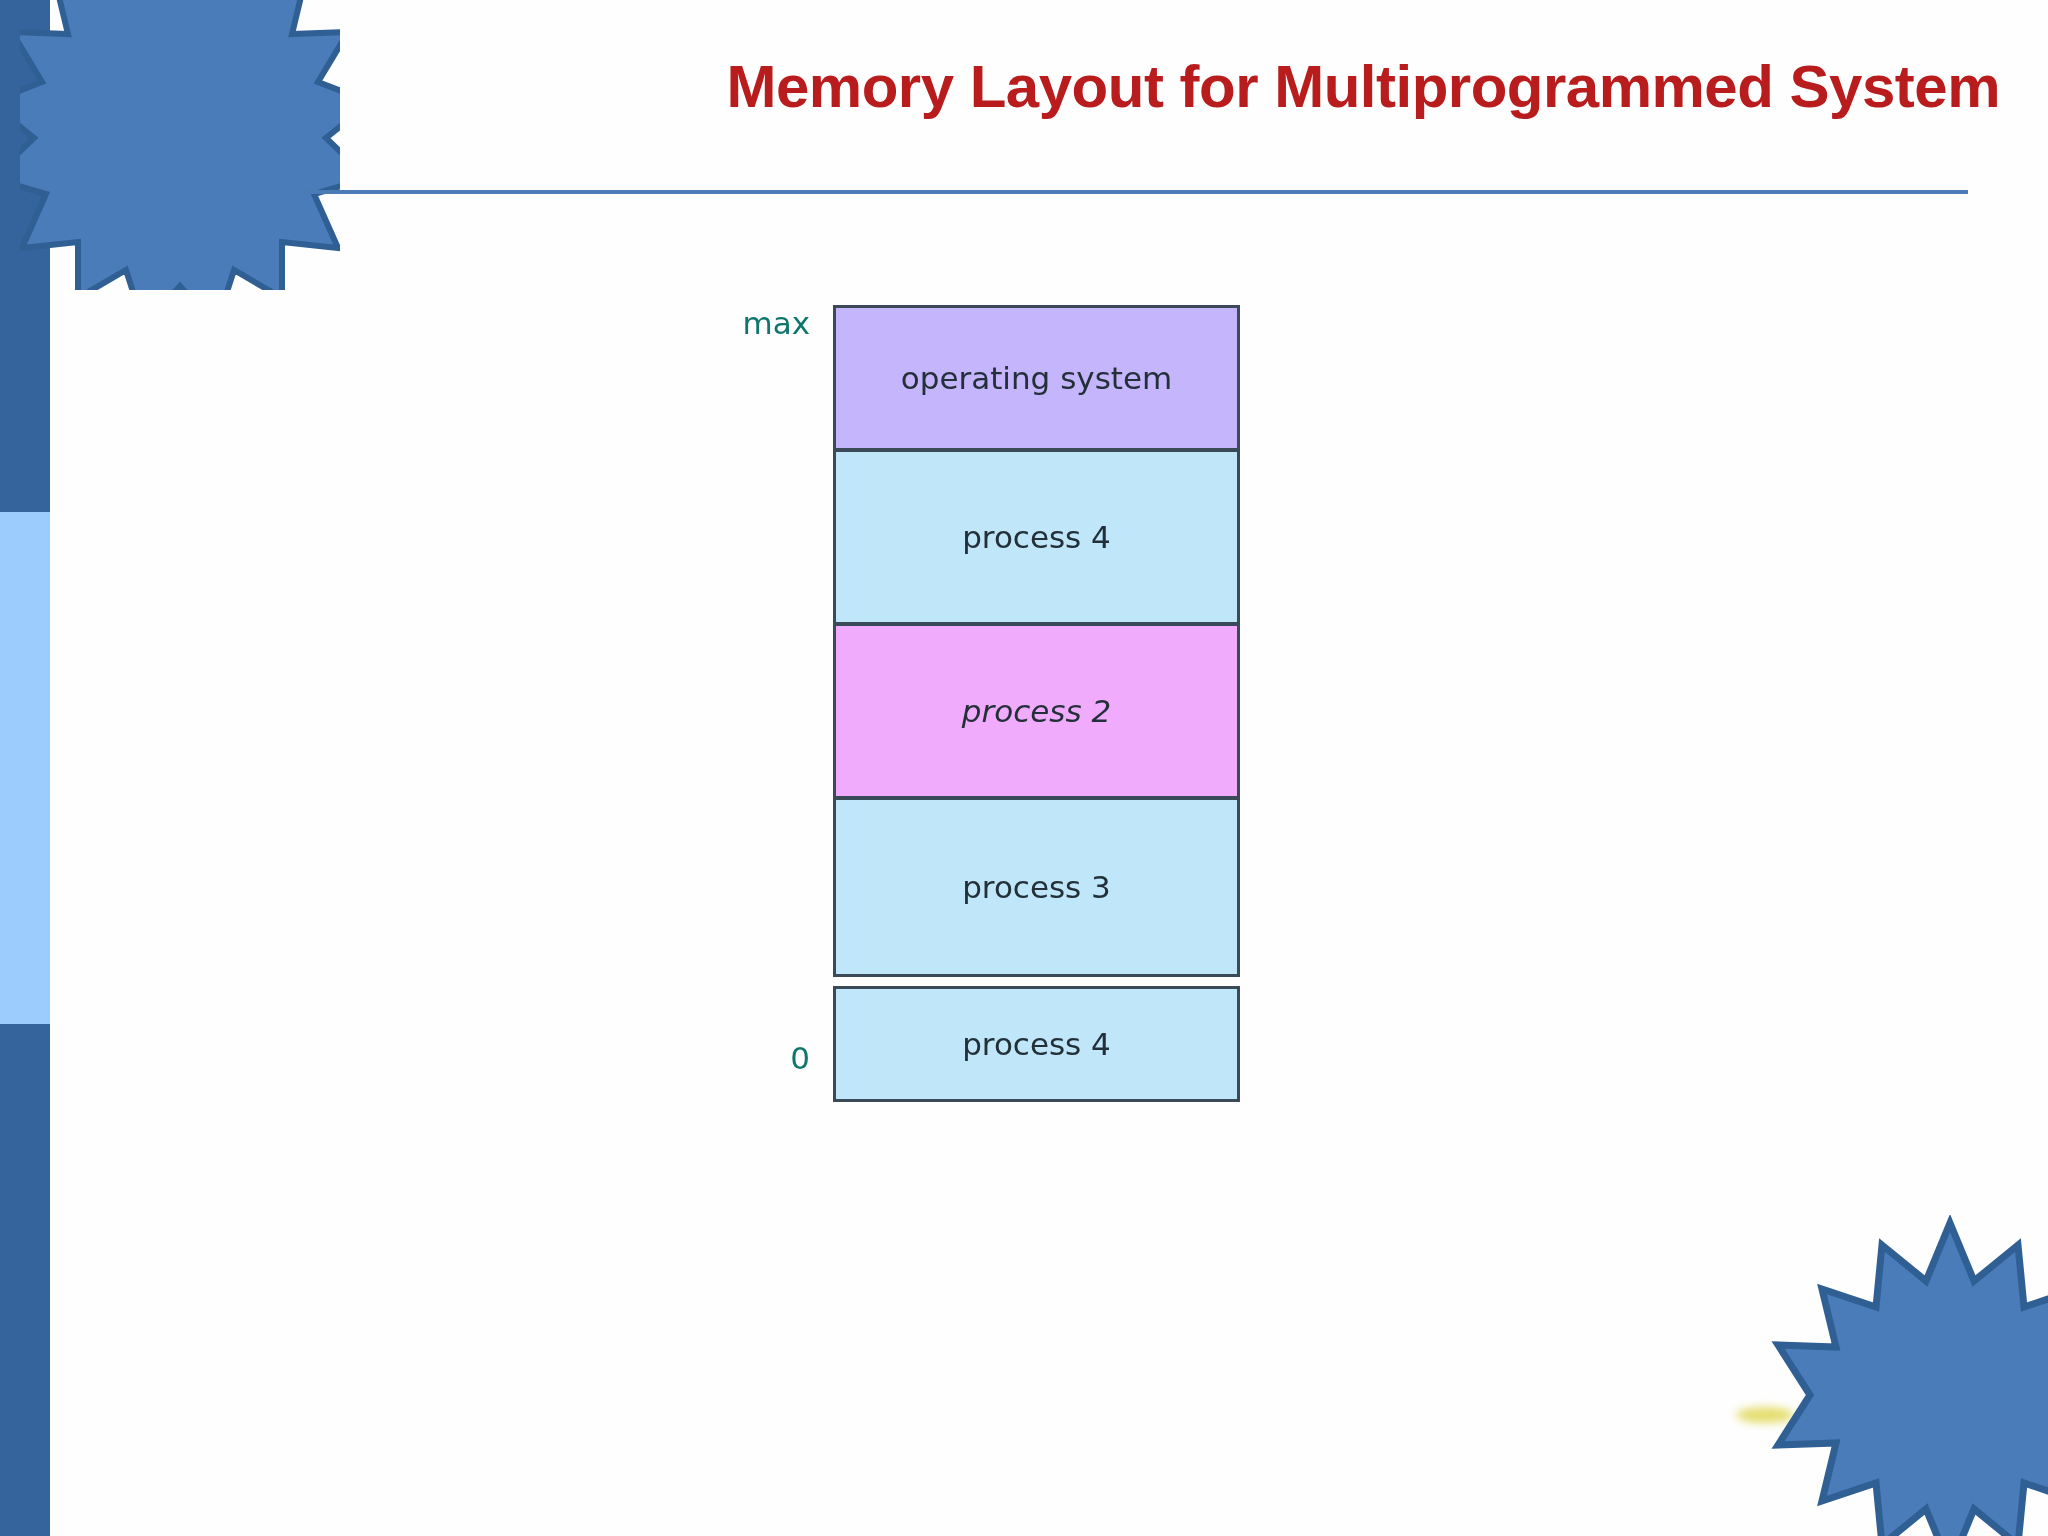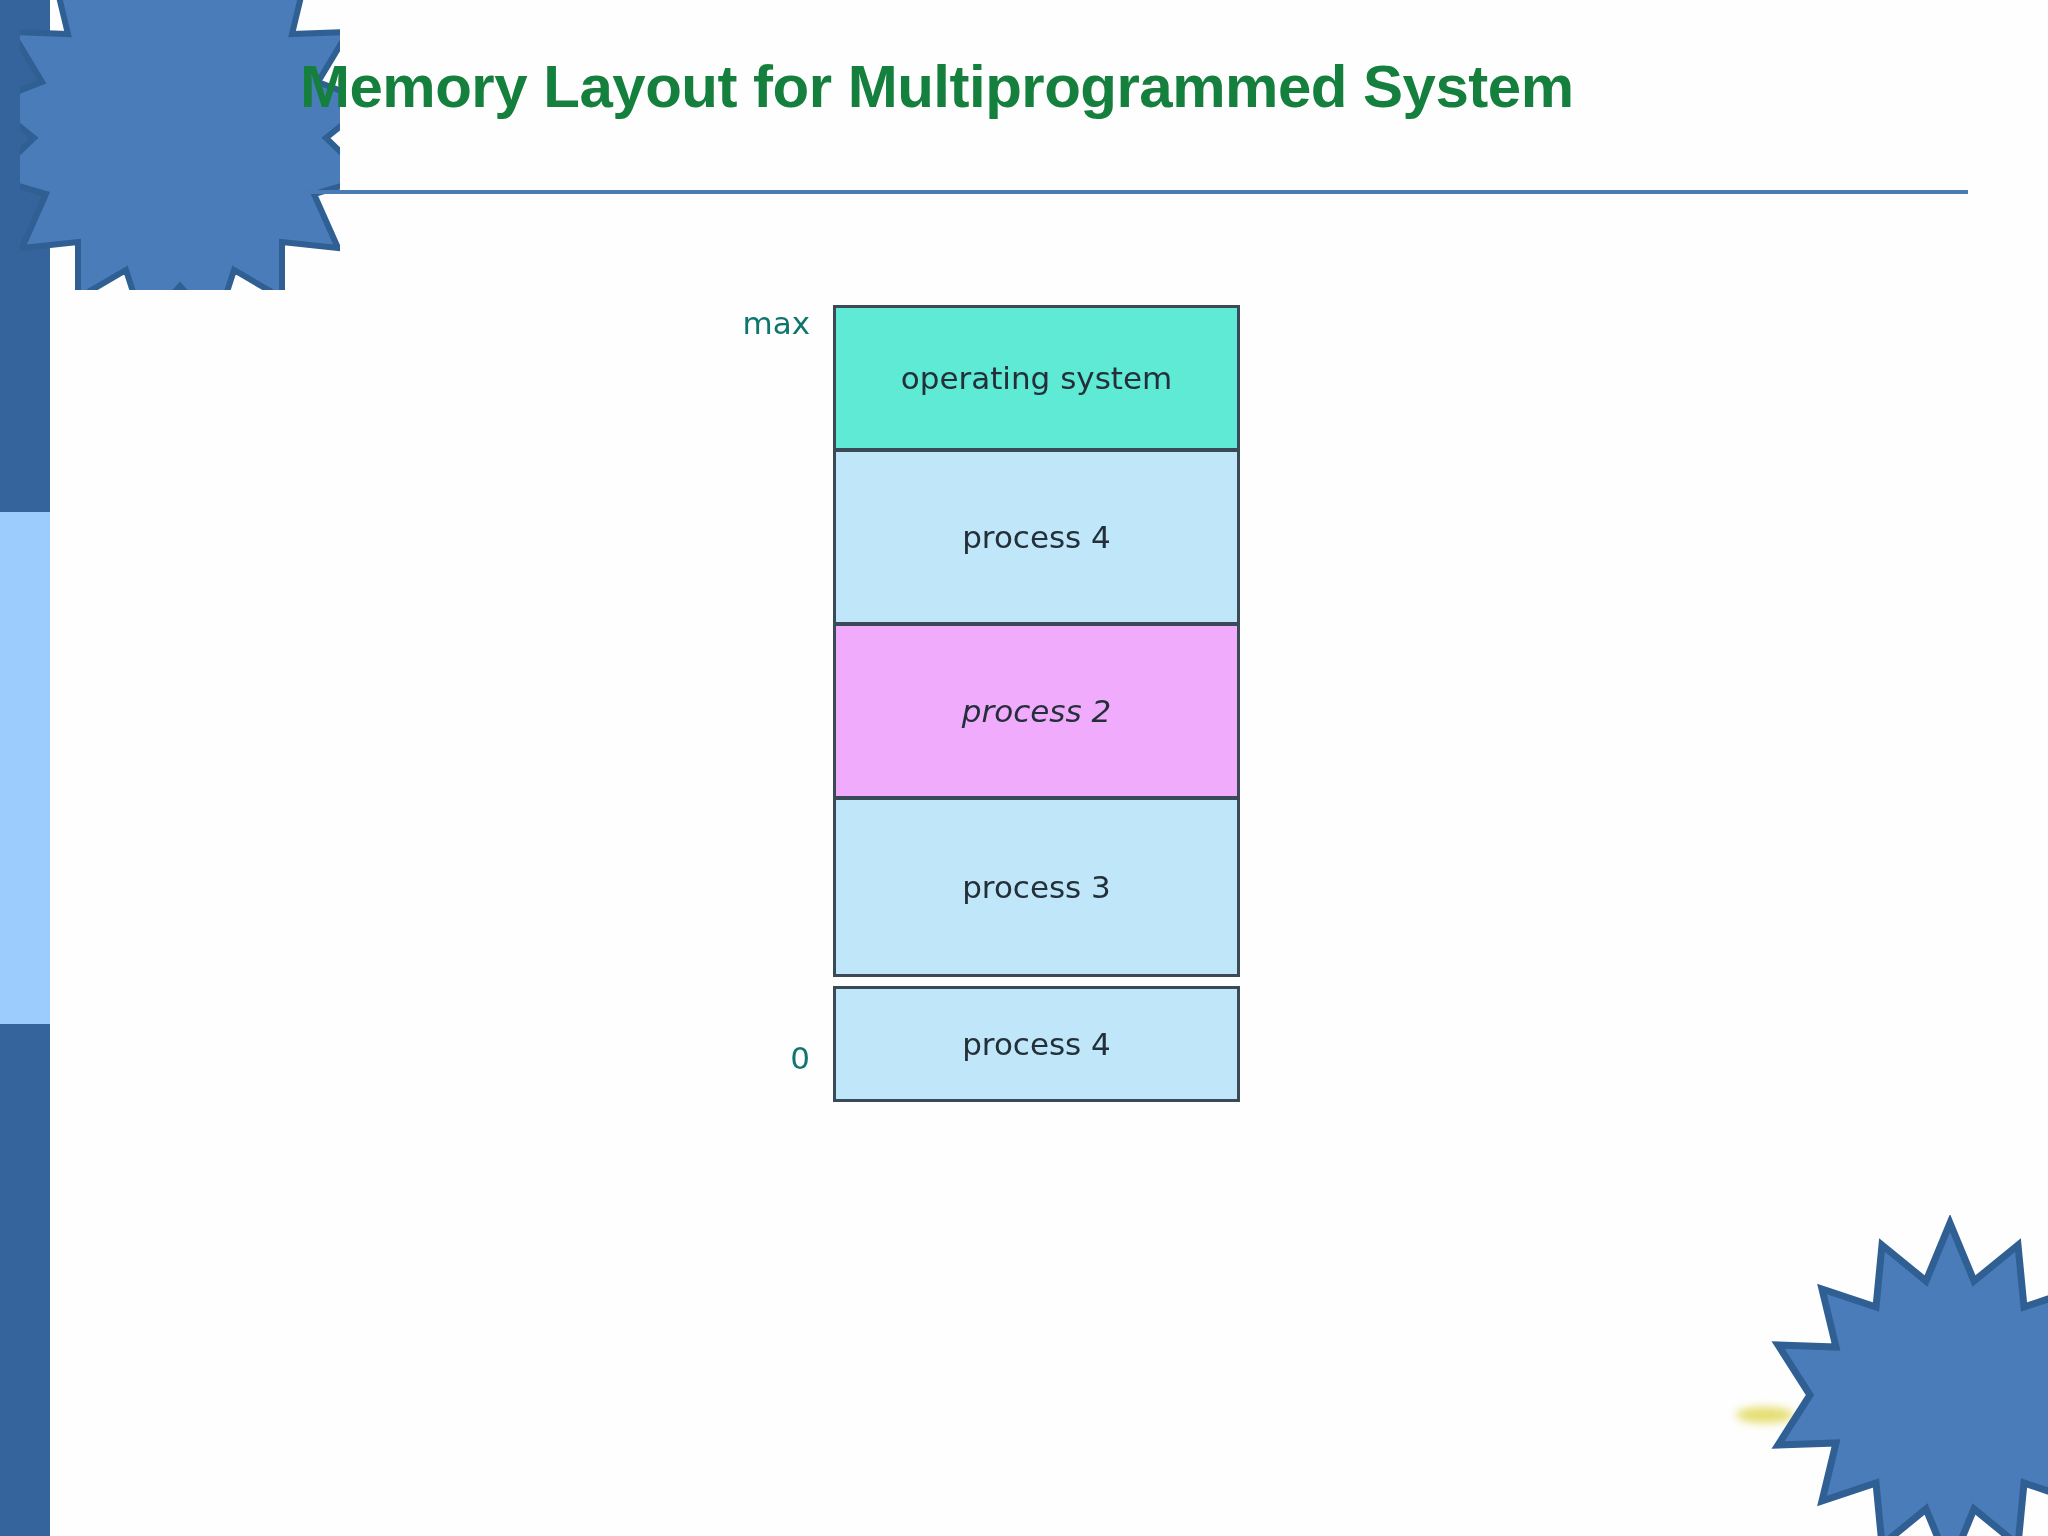--- a/index.html
+++ b/index.html
@@ -65,22 +65,22 @@
     filter: blur(4px);
     opacity: .8;
   }
 
   
   .title {
     position: absolute;
     left: 300px;
     top: 54px;
     width: 1700px;
-    text-align: left;
-    color: #15803d;
+    text-align: right;
+    color: #b91c1c;
     font-size: 60px;
     font-weight: bold;
     letter-spacing: -0.5px;
     line-height: 1.1;
     white-space: nowrap;
   }
   .title-rule {
     position: absolute;
     left: 300px;
     top: 190px;
@@ -104,21 +104,21 @@
     box-sizing: border-box;
     border: 3px solid #3B4A57;
     display: flex;
     align-items: center;
     justify-content: center;
     color: #243039;
     font-family: "DejaVu Sans", sans-serif;
     font-size: 31px;
     font-weight: 400;
   }
-  .blk-os   { top: 0;    height: 146px; background: #5eead4; }
+  .blk-os   { top: 0;    height: 146px; background: #c4b5fd; }
   .blk-p1   { top: 144px; height: 176px; background: #BFE6F9; }
   .blk-p2   { top: 318px; height: 176px; background: #f0abfc; font-style: italic; }
   .blk-p3   { top: 492px; height: 180px; background: #BFE6F9; }
   .blk-p4   { top: 670px; height: 116px; background: #BFE6F9; margin-top: 11px; }
 
   .axis-label {
     position: absolute;
     color: #0f766e;
     font-family: "DejaVu Sans", sans-serif;
     font-size: 31px;

